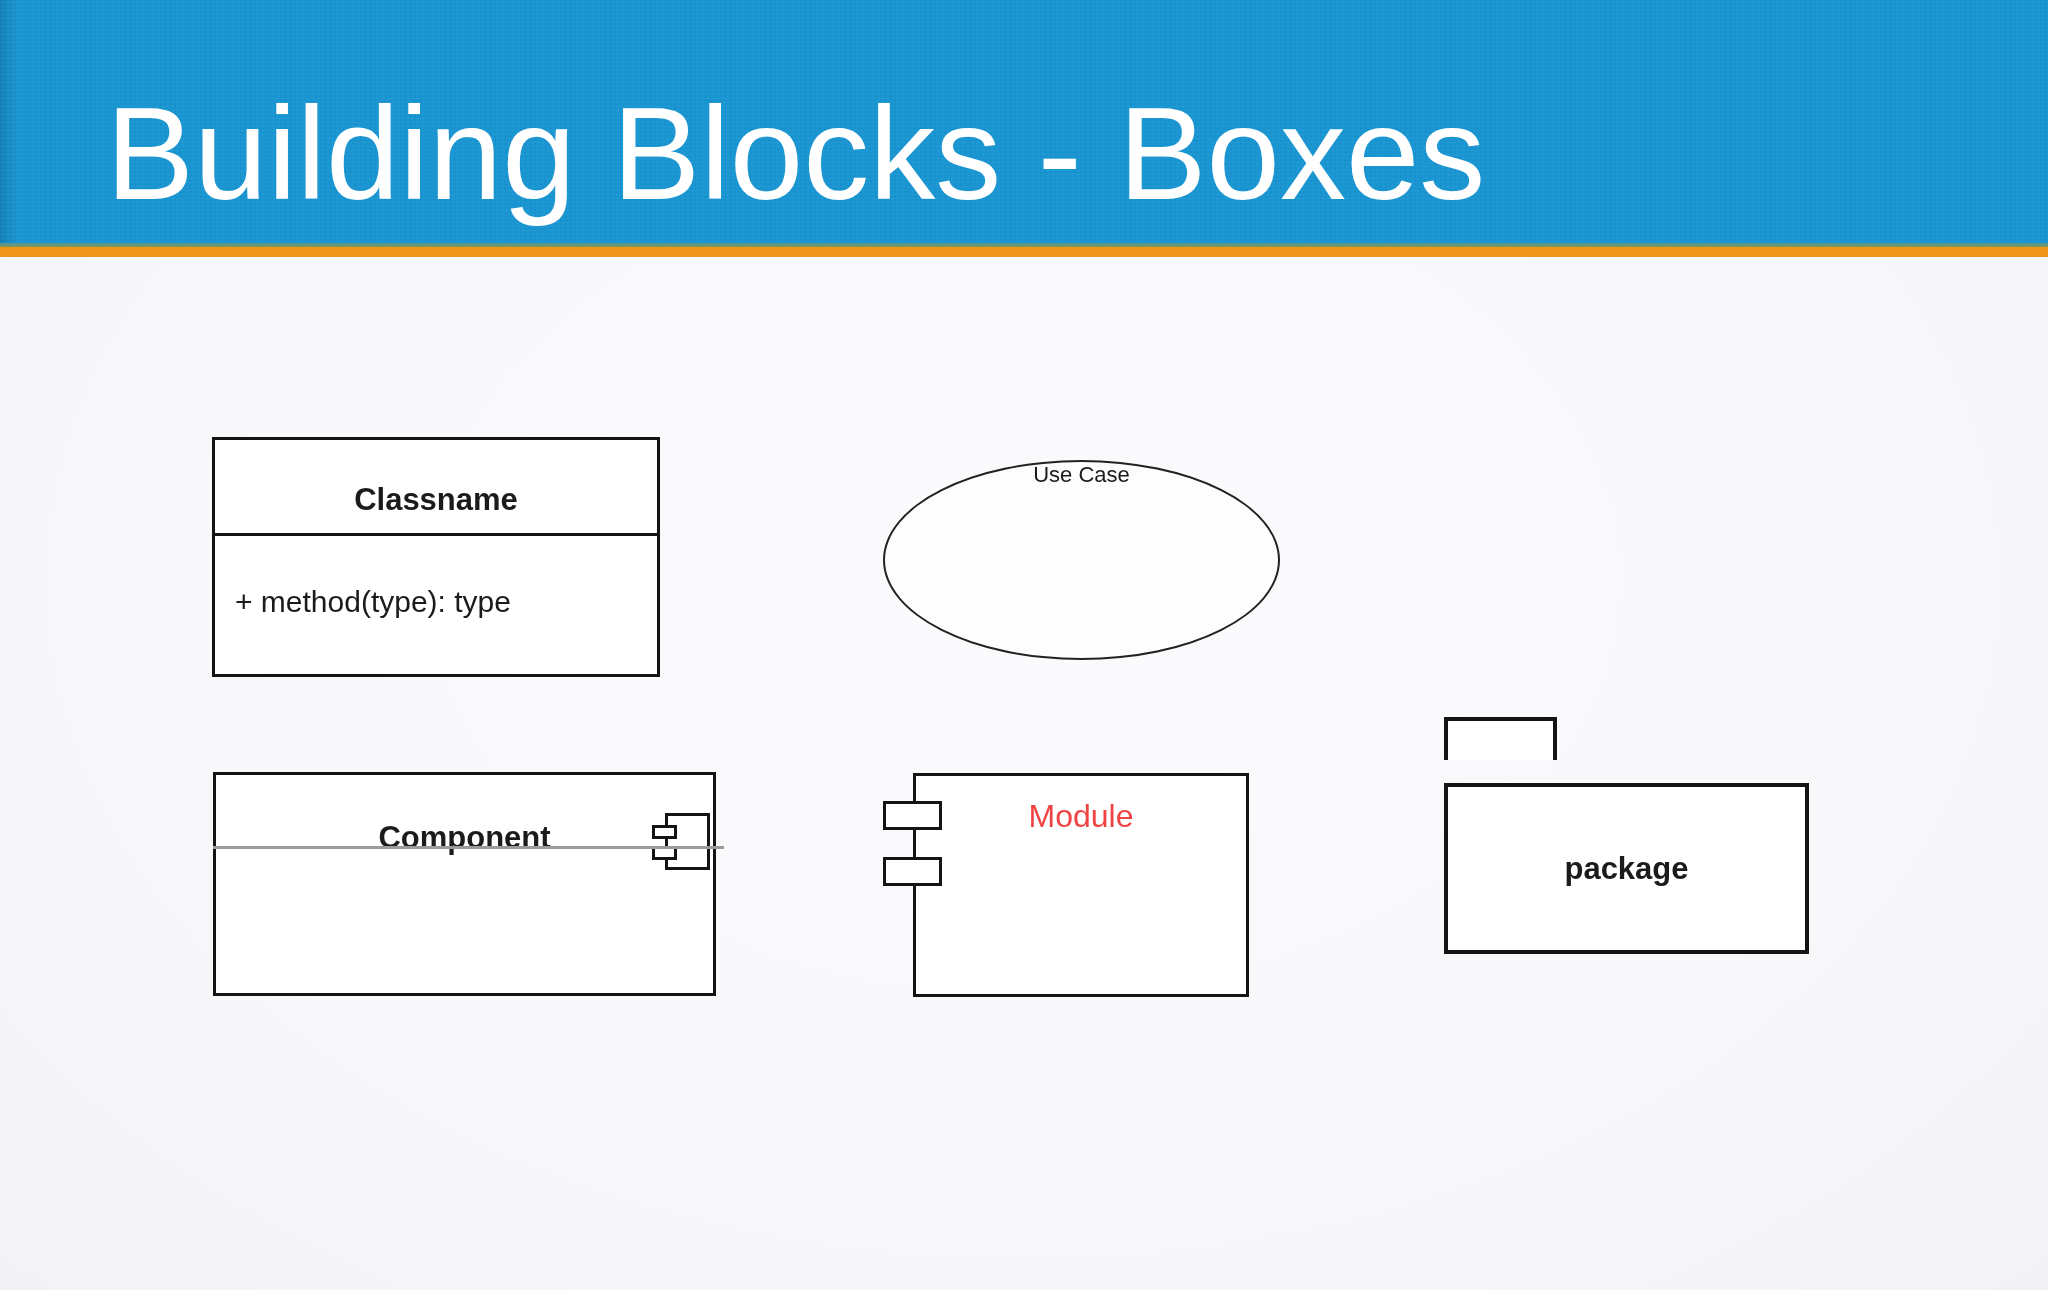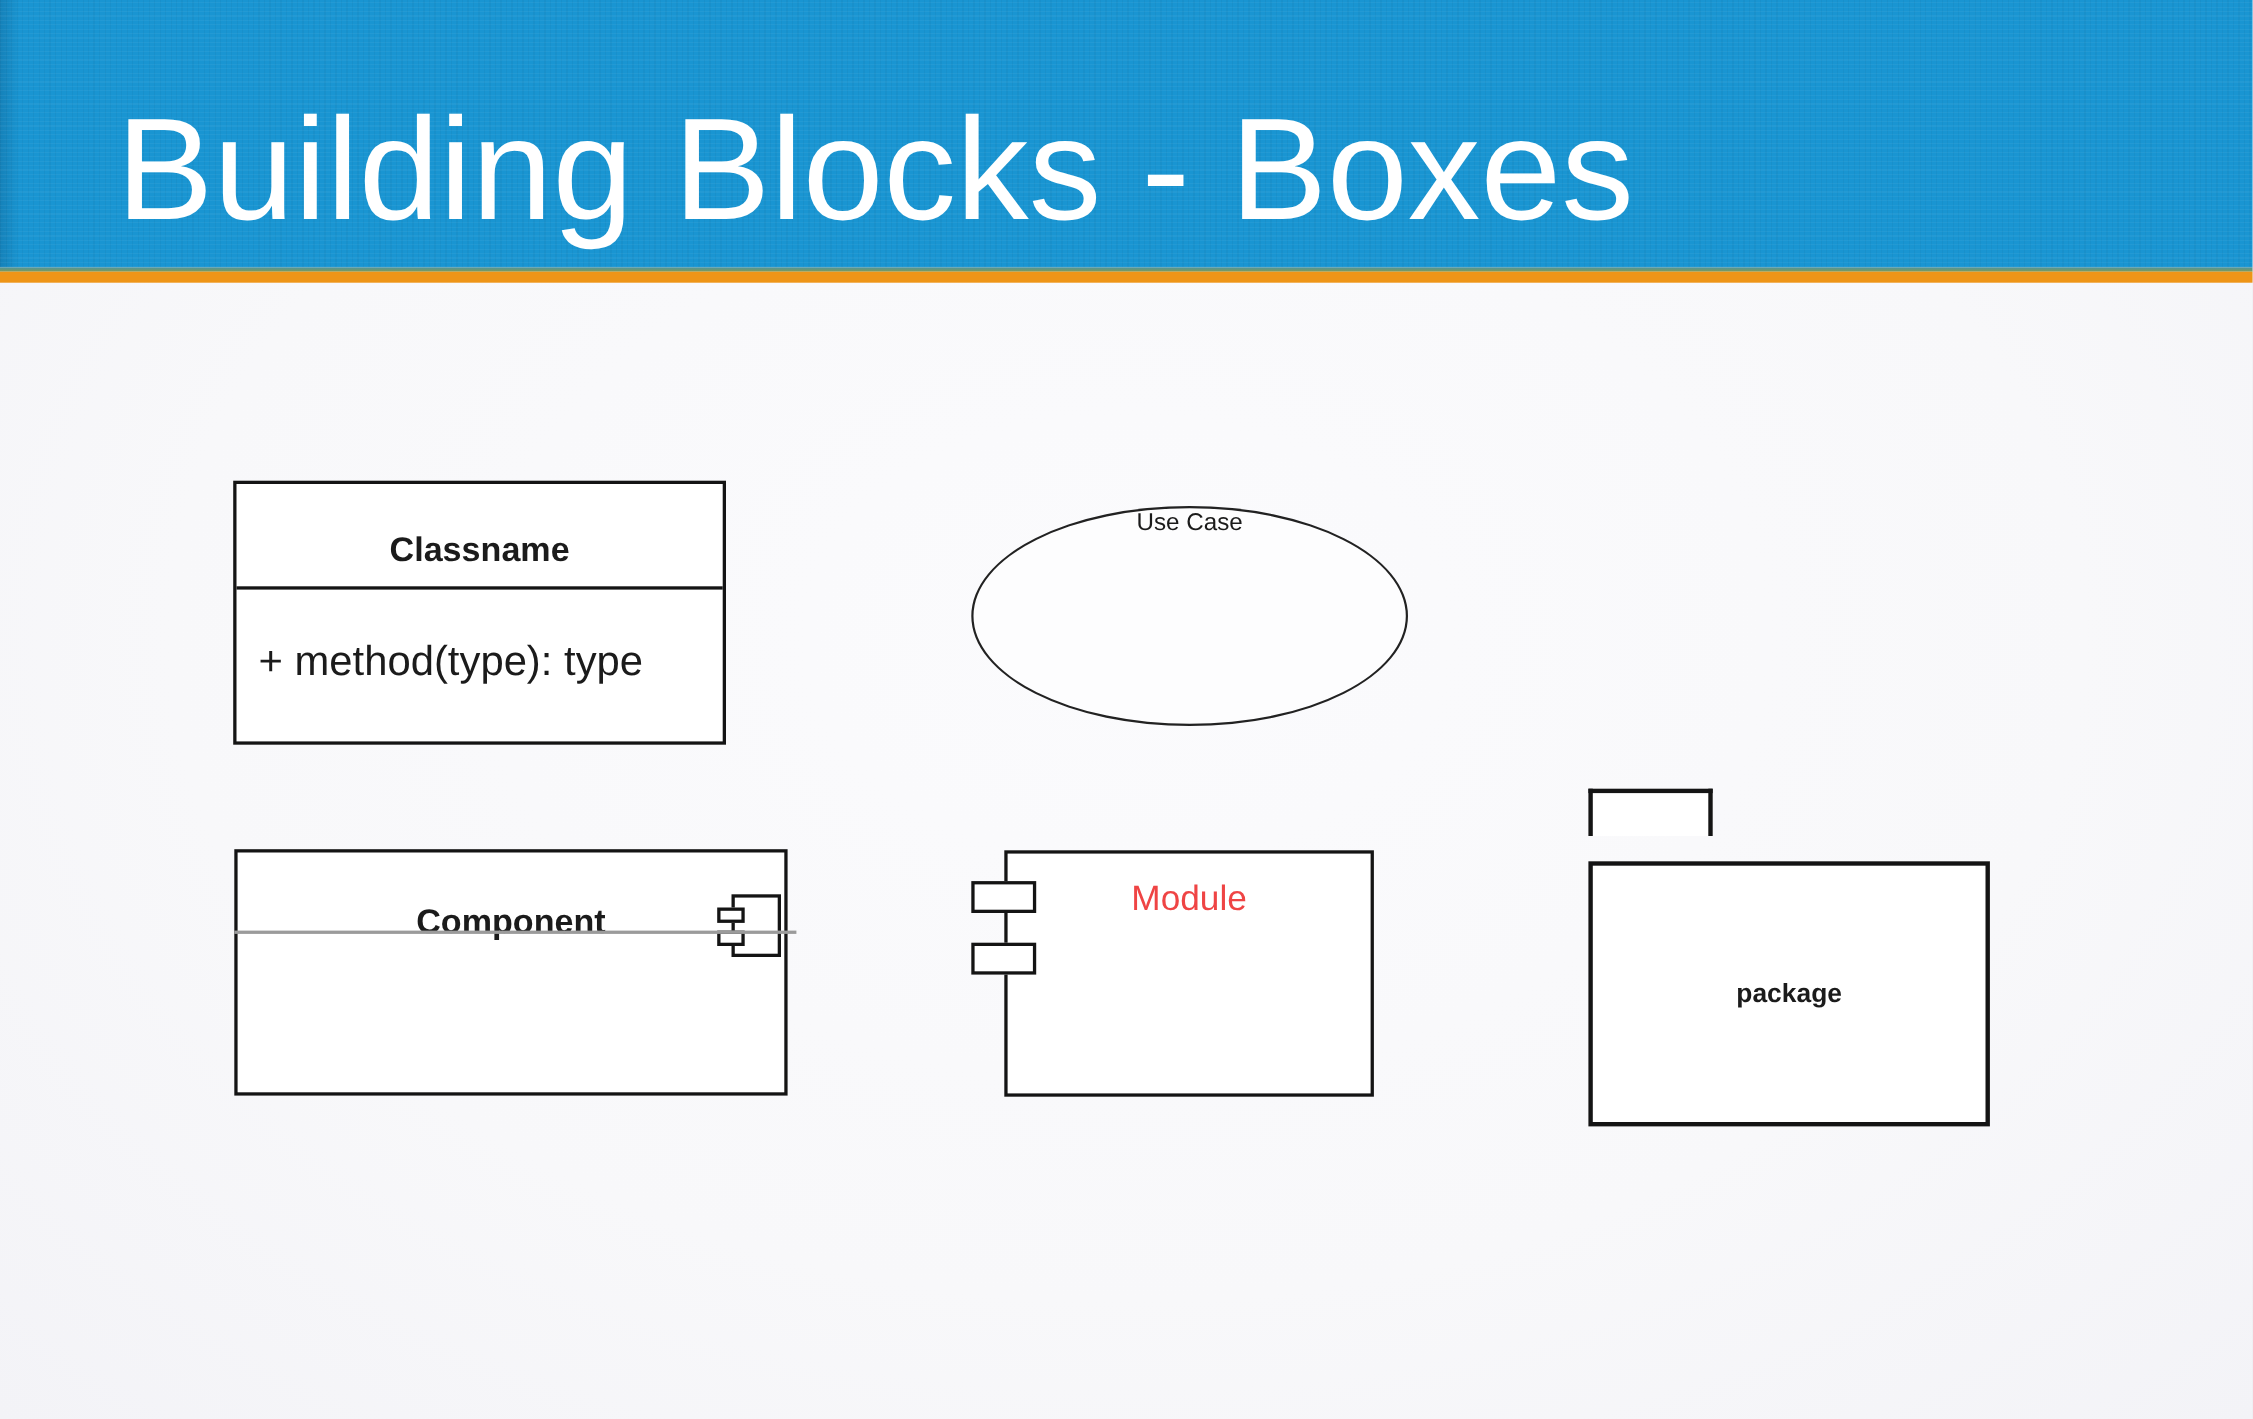--- a/index.html
+++ b/index.html
@@ -78,21 +78,21 @@
     border-bottom: 3px solid #141414;
     display: flex; align-items: center;
     padding-left: 20px;
     font-size: 30px;
   }
   .uml-class-method {
     box-sizing: border-box;
     height: 78px;
     display: flex; align-items: center;
     padding-left: 20px;
-    font-size: 38px;
+    font-size: 30px;
   }
 
   
   .uml-usecase {
     position: absolute;
     left: 883px; top: 433px;
     width: 397px; height: 200px;
     box-sizing: border-box;
     background: #fdfdfe;
     border: 2px solid #222222;
@@ -186,26 +186,26 @@
     left: 0; top: 0;
     width: 113px; height: 43px;
     box-sizing: border-box;
     background: #ffffff;
     border: 4px solid #141414;
     border-bottom: none;
   }
   .pkg-body {
     position: absolute;
     left: 0; top: 39px;
-    width: 365px; height: 241px;
+    width: 365px; height: 171px;
     box-sizing: border-box;
     background: #ffffff;
     border: 4px solid #141414;
     display: flex; align-items: center; justify-content: center;
-    font-size: 24px; font-weight: 700;
+    font-size: 31px; font-weight: 700;
   }
 </style>
 </head>
 <body>
 
 <div class="slide">
 
   <header class="titlebar">
     <h1 class="slide-title">Building Blocks - Boxes</h1>
   </header>

